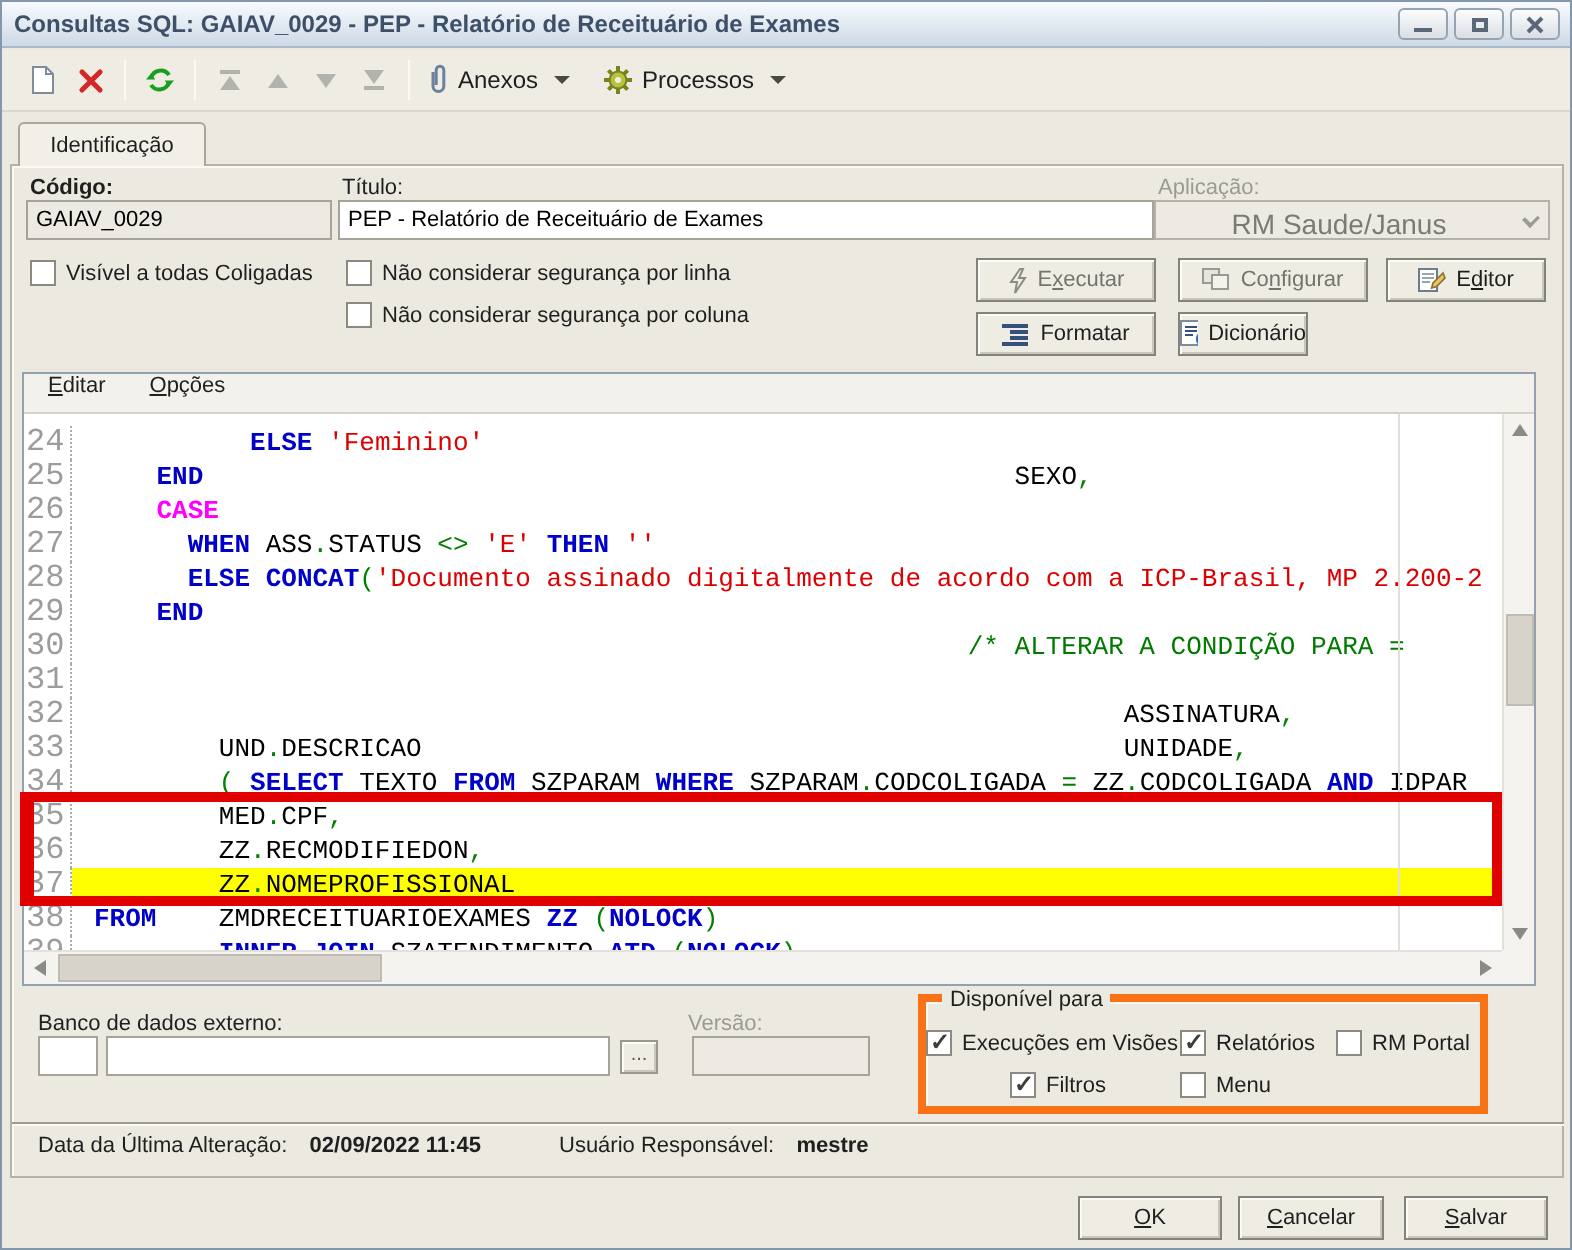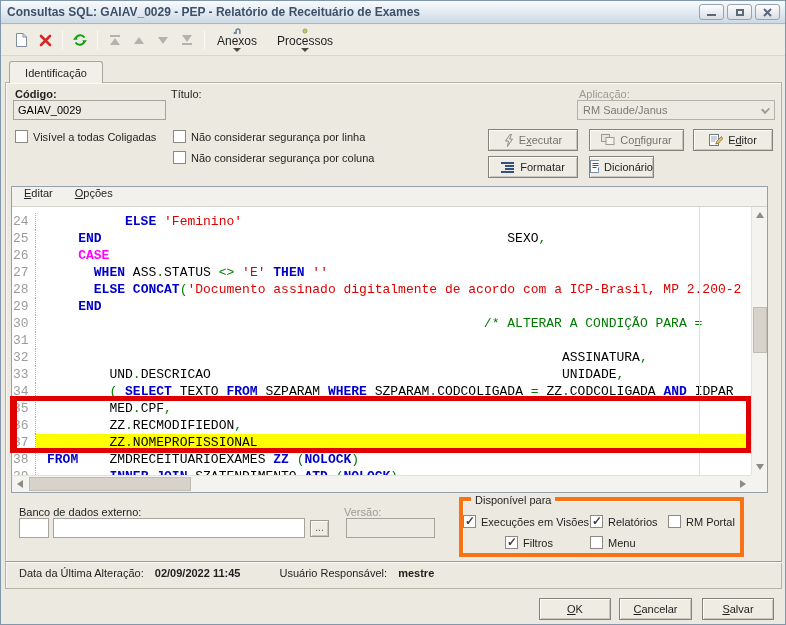--- a/index.html
+++ b/index.html
@@ -15,21 +15,21 @@
   .titlebar .t { font-size:12px; font-weight:bold; color:#3D5068; white-space:nowrap; }
   .winbtns { position:absolute; right:5px; top:3px; display:flex; gap:3px; }
   .wb { width:25px; height:16px; border:1px solid #97A3B1; border-radius:3px;
     background:linear-gradient(#FDFDFE,#D9DEE4); display:flex; align-items:center; justify-content:center; }
   .wb .bar { width:9px; height:2px; background:#5A6878; margin-top:6px; }
   .wb .box { width:8px; height:7px; border:2px solid #5A6878; }
 
   
   .toolbar { position:absolute; left:0; top:24px; width:100%; height:31px;
     background:#EFECE4; border-bottom:1px solid #DAD7CF; display:flex; align-items:center; padding-left:8px; }
-  .tb { height:24px; min-width:24px; display:flex; align-items:center; justify-content:center; padding:0 3px;flex-direction:column; }
+  .tb { height:24px; min-width:24px; display:flex; align-items:center; justify-content:center; padding:0 3px; }
   .tsep { width:1px; height:20px; background:#C9C6BE; border-right:1px solid #FBFAF7; margin:0 5px; }
   .tb-label { font-size:12px; color:#1F1F1F; margin:0 4px 0 4px; }
   .dd { width:0; height:0; border-left:4px solid transparent; border-right:4px solid transparent;
         border-top:4px solid #4A4A44; margin:0 4px; }
   .tri-up { width:0; height:0; border-left:5px solid transparent; border-right:5px solid transparent; border-bottom:7px solid #B3B3AD; }
   .tri-dn { width:0; height:0; border-left:5px solid transparent; border-right:5px solid transparent; border-top:7px solid #B3B3AD; }
   .navbar { width:10px; height:2px; background:#B3B3AD; }
   .navstack { display:flex; flex-direction:column; align-items:center; gap:1px; }
 
   
@@ -39,21 +39,21 @@
   .panel { position:absolute; left:4px; top:81px; width:777px; height:507px;
     border:1px solid #B5B2A8; box-shadow:inset 1px 1px 0 #FAF9F5; background:#ECE9E1; }
 
   .lbl { position:absolute; font-size:11px; color:#1F1F1F; white-space:nowrap; }
   .lbl.b { font-weight:bold; }
   .lbl.dis { color:#9B9B94; }
   .field { position:absolute; height:20px; background:#fff; border:1px solid #A5A39A;
     font-size:11px; color:#000; padding:3px 4px; overflow:hidden; white-space:nowrap; }
   .field.ro { background:#ECEAE3; }
   .combo { position:absolute; height:20px; background:#ECEAE3; border:1px solid #B3B1A8;
-    font-size:11px; color:#7B7B75; padding:3px 18px 3px 5px; }
+    font-size:14px; color:#7B7B75; padding:3px 18px 3px 5px;text-align:center; }
   .combo .chev { position:absolute; right:5px; top:7px; width:7px; height:7px;
     border-left:2px solid #9B9B94; border-bottom:2px solid #9B9B94; transform:rotate(-45deg) scale(1,.8); margin-top:-2px; }
 
   .cb { position:absolute; display:flex; align-items:center; gap:5px; font-size:11px; color:#1F1F1F; }
   .cb .box { width:13px; height:13px; background:#fff; border:1px solid #8A8A82; position:relative; flex:none; }
   .cb .box.checked::after { content:"\2713"; position:absolute; left:1px; top:-2px; font-size:12px; font-weight:bold; color:#3E3E3A; }
 
   .btn { position:absolute; background:#EFECE4; border:1px solid #84837B;
     box-shadow:inset 1px 1px 0 #FCFBF8, inset -1px -1px 0 #C9C6BD;
     font-size:11px; display:flex; align-items:center; justify-content:center; gap:5px; color:#1F1F1F; }
@@ -63,21 +63,21 @@
   
   .editor { position:absolute; left:10px; top:185px; width:757px; height:307px;
     border:1px solid #93A0AE; background:#fff; }
   .emenu { height:20px; background:#F3F1EB; border-bottom:1px solid #D5D2C9;
     display:flex; gap:22px; padding-left:12px; font-size:11px; color:#1F1F1F; }
   .emenu span u { text-decoration:underline; }
   .viewport { position:absolute; left:0; top:20px; width:739px; height:268px; overflow:hidden; background:#fff; }
   .code-inner { padding-top:6px; }
   .code-line { display:flex; height:17px; line-height:17px; font-family:"Liberation Mono",monospace;
     font-size:13px; white-space:pre; }
-  .ln { flex:0 0 24px; padding-left:1px; font-size:13px; color:#9C9C9C; border-right:1px dotted #ABABAB; }
+  .ln { flex:0 0 24px; padding-left:1px; font-size:16px; color:#9C9C9C; border-right:1px dotted #ABABAB; }
   .tx { flex:1; padding-left:11px; }
   .code-line.hl .tx { background:#FFFF00; }
   .sg-k { color:#0000C8; font-weight:bold; }
   .sg-c { color:#FF00FF; font-weight:bold; }
   .sg-s { color:#DC0000; }
   .sg-m { color:#007A00; }
   .sg-o { color:#008000; }
   .sg-i { color:#000; }
   .margin-guide { position:absolute; left:687px; top:20px; height:268px; width:1px; background:#E2DFD8; }
 
@@ -195,20 +195,21 @@
 
   <div class="tab">
     <span>Identificação</span>
   </div>
   <div class="panel"></div>
 
   <div class="lbl b" style="left:14px; top:87px;">Código:</div>
   <div class="field ro" style="left:12px; top:99px; width:153px;">GAIAV_0029</div>
 
   <div class="lbl" style="left:170px; top:87px;">Título:</div>
+  <div class="field" style="left:168px; top:99px; width:408px;">PEP - Relatório de Receituário de Exames</div>
 
   <div class="lbl dis" style="left:578px; top:87px;">Aplicação:</div>
   <div class="combo" style="left:576px; top:99px; width:198px;">
     <span>RM Saude/Janus</span>
     <span class="chev"></span>
   </div>
 
   <div class="cb" style="left:14px; top:129px;">
     <span class="box"></span>
     <span>Visível a todas Coligadas</span>

